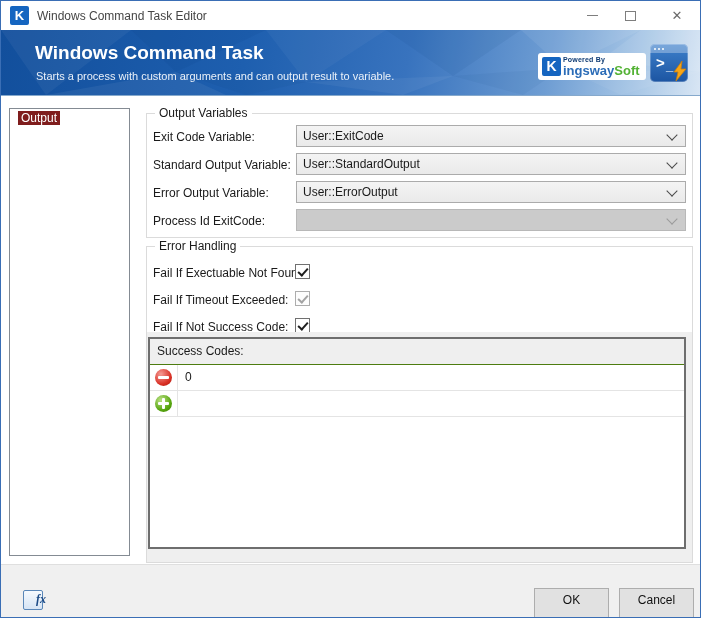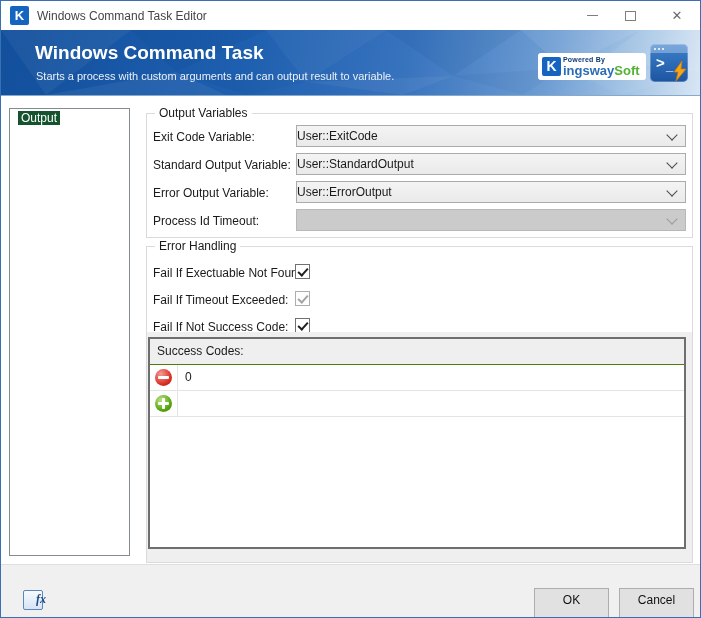--- a/index.html
+++ b/index.html
@@ -35,29 +35,29 @@
   .term-bar{position:absolute;left:0;top:0;width:100%;height:9px;background:rgba(255,255,255,.30);border-radius:5px 5px 0 0;display:flex;align-items:center;gap:2px;padding-left:4px;box-sizing:border-box;}
   .term-dot{width:2px;height:2px;border-radius:50%;background:#fff;}
   .term-prompt{position:absolute;left:6px;top:11px;color:#fff;font-weight:bold;font-size:15px;line-height:15px;}
   .term-cursor{position:absolute;left:16px;top:14px;color:#fff;font-weight:bold;font-size:13px;}
   .term-bolt{position:absolute;right:1px;bottom:1px;}
 
   
   .sidebar{position:absolute;left:8px;top:107px;width:121px;height:448px;background:#fff;border:1px solid #848B93;box-sizing:border-box;padding-top:2px;}
   .side-item{height:15px;line-height:15px;padding-left:8px;white-space:nowrap;}
   .side-item span{padding:0 3px;}
-  .side-item.selected span{background:#14532d;color:#fff;}
+  .side-item.selected span{background:#7f1d1d;color:#fff;}
 
   
   .groupbox{position:absolute;border:1px solid #DBDBDB;box-sizing:border-box;}
   .group-label{position:absolute;left:8px;top:-8px;background:#fff;padding:0 4px;white-space:nowrap;}
 
   .field-label{position:absolute;left:152px;white-space:nowrap;}
 
-  .combo{position:absolute;left:295px;width:390px;height:22px;background:linear-gradient(#F4F4F4,#EAEAEA);border:1px solid #ABABAB;box-sizing:border-box;line-height:20px;color:#1a1a1a;}
+  .combo{position:absolute;left:295px;width:390px;height:22px;background:linear-gradient(#F4F4F4,#EAEAEA);border:1px solid #ABABAB;box-sizing:border-box;line-height:20px;padding-left:6px;color:#1a1a1a;}
   .combo .chev{position:absolute;right:9px;top:5px;width:7px;height:7px;border-right:1.6px solid #4A4A4A;border-bottom:1.6px solid #4A4A4A;transform:rotate(45deg);}
   .combo.disabled{background:#CBCBCB;border-color:#B8B8B8;}
   .combo.disabled .chev{border-color:#9B9B9B;}
 
   .cb{position:absolute;left:294px;width:15px;height:15px;border:1px solid #707070;background:#fff;box-sizing:border-box;}
   .cb.on::after{content:'';position:absolute;left:2px;top:2.5px;width:8px;height:4px;border-left:2px solid #1F1F1F;border-bottom:2px solid #1F1F1F;transform:rotate(-48deg);}
   .cb.disabled{border-color:#ADADAD;background:#FDFDFD;}
   .cb.disabled.on::after{border-color:#A3A3A3;}
 
   
@@ -155,21 +155,21 @@
     <span>User::StandardOutput</span>
     <div class="chev"></div>
   </div>
 
   <div class="field-label" style="top:185px;">Error Output Variable:</div>
   <div class="combo" style="top:180px;">
     <span>User::ErrorOutput</span>
     <div class="chev"></div>
   </div>
 
-  <div class="field-label" style="top:213px;">Process Id Timeout:</div>
+  <div class="field-label" style="top:213px;">Process Id ExitCode:</div>
   <div class="combo disabled" style="top:208px;">
     <span></span>
     <div class="chev"></div>
   </div>
 
   <div class="groupbox" style="left:145px;top:245px;width:547px;height:317px;">
     <div class="group-label">Error Handling</div>
   </div>
 
   <div class="field-label" style="top:265px;">Fail If Exectuable Not Found:</div>

